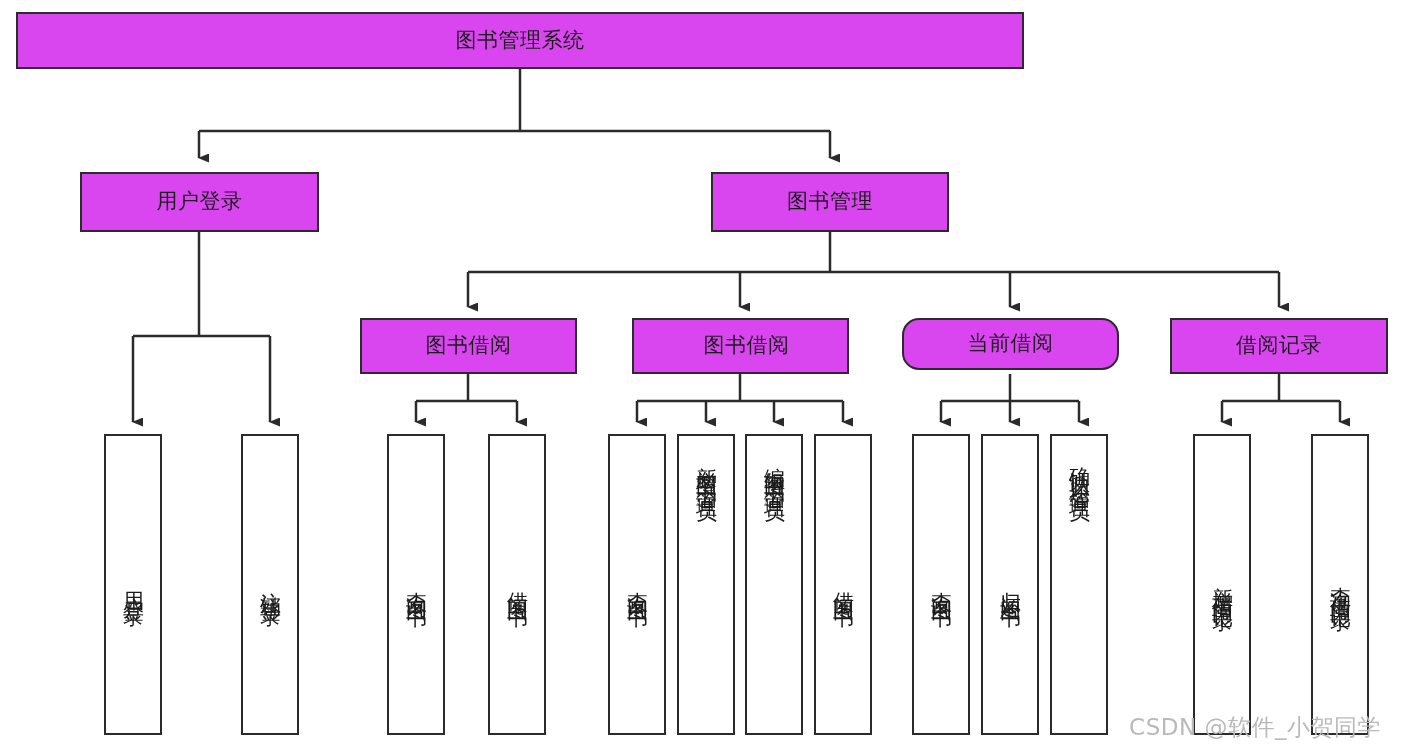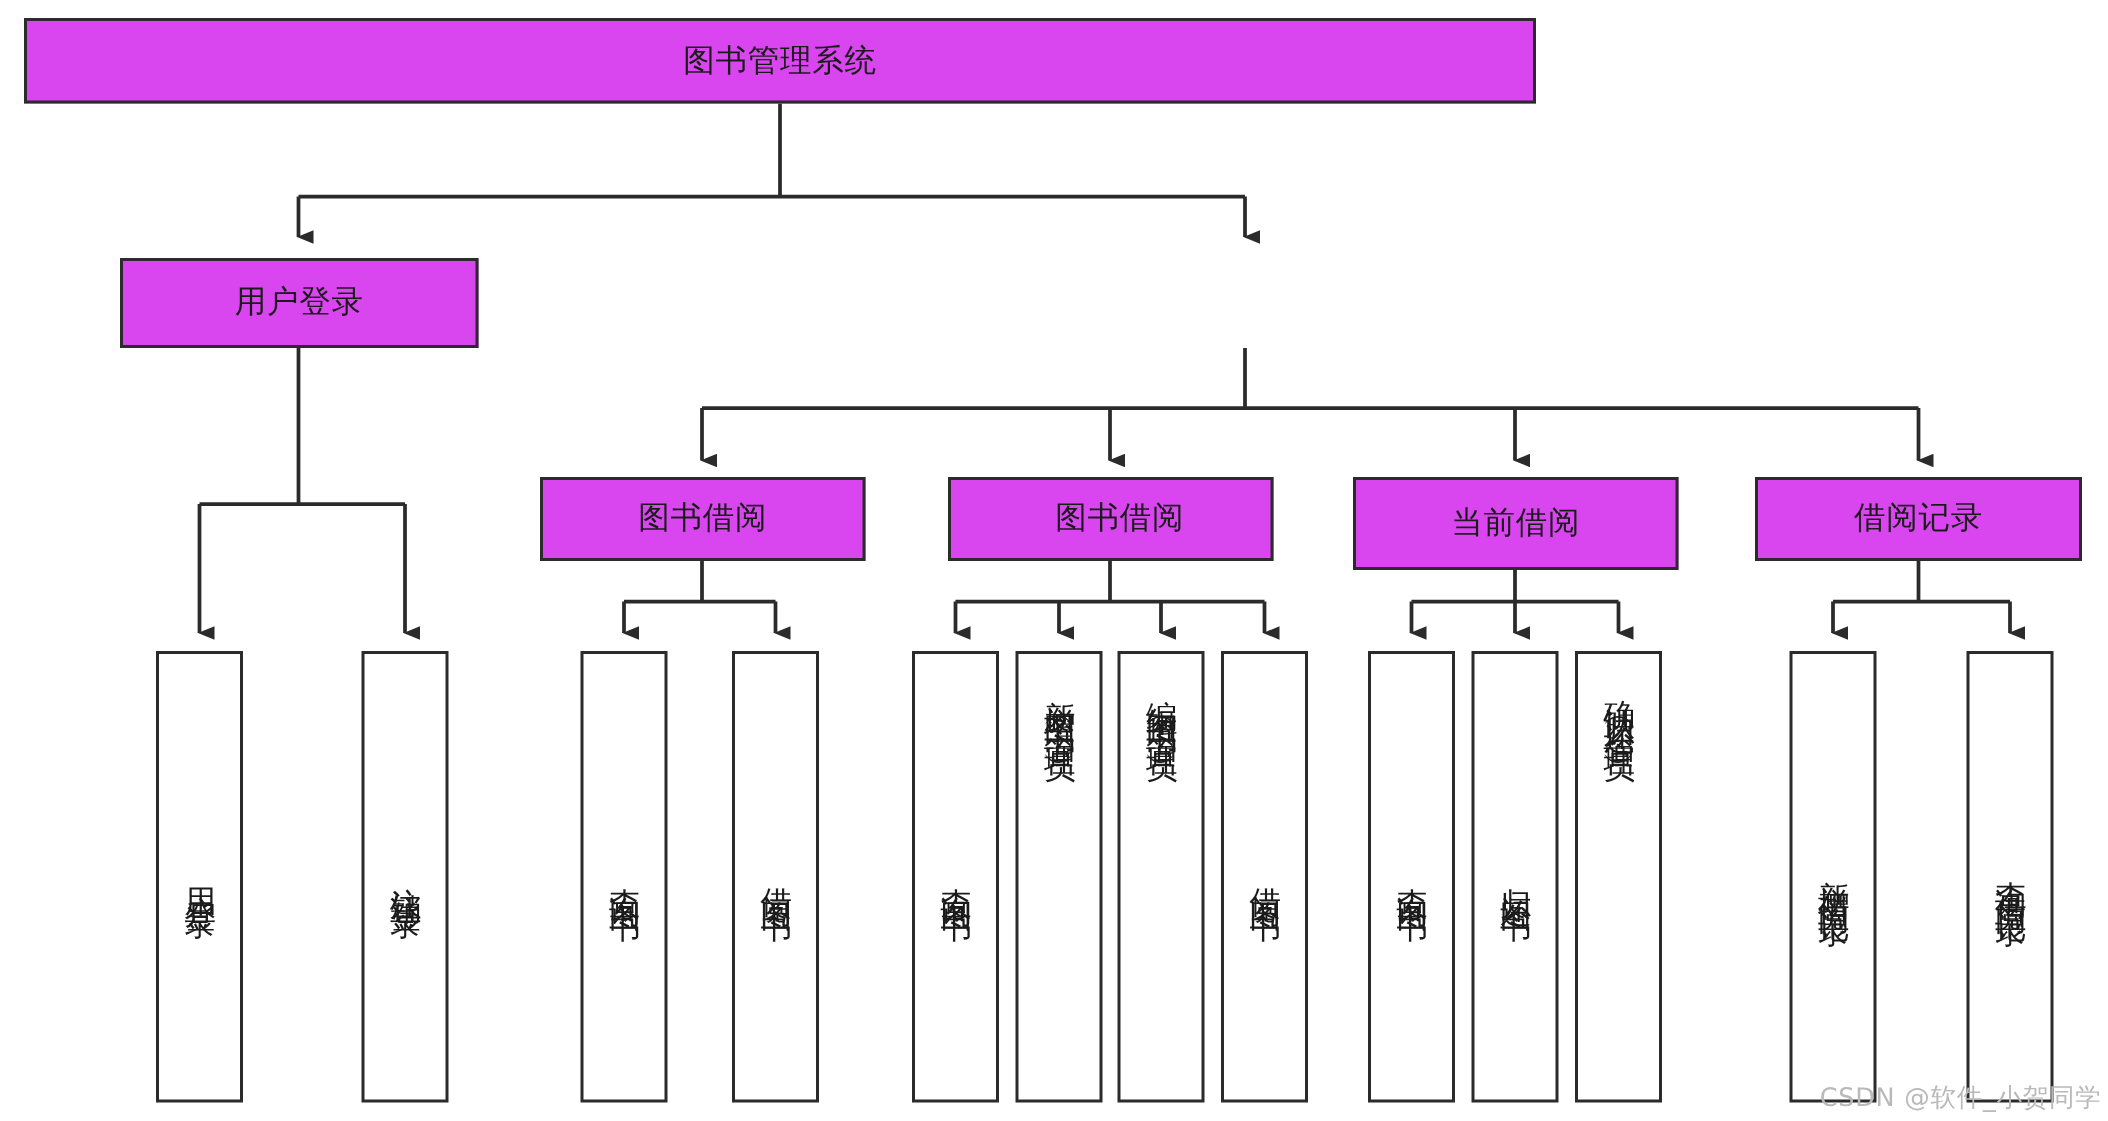--- a/index.html
+++ b/index.html
@@ -63,23 +63,23 @@
   #connector-layer {
     position: absolute;
     left: 0;
     top: 0;
     width: 1405px;
     height: 747px;
     pointer-events: none;
   }
   .watermark {
     position: absolute;
-    right: 4px;
+    right: 24px;
     bottom: 4px;
-    font-size: 17px;
+    font-size: 23px;
     color: #b9b9b9;
     white-space: nowrap;
     letter-spacing: 0.5px;
   }
 </style>
 </head>
 <body>
 
 <div id="diagram-root">
 
@@ -134,30 +134,33 @@
   </svg>
 
   <div class="node-box" style="left:16px; top:12px; width:1008px; height:57px;">
     <span class="node-label-h">图书管理系统</span>
   </div>
 
   <div class="node-box" style="left:80px; top:172px; width:239px; height:60px;">
     <span class="node-label-h">用户登录</span>
   </div>
 
+  <div class="node-box" style="left:711px; top:172px; width:238px; height:60px;">
+    <span class="node-label-h">图书管理</span>
+  </div>
 
   <div class="node-box" style="left:360px; top:318px; width:217px; height:56px;">
     <span class="node-label-h">图书借阅</span>
   </div>
 
   <div class="node-box" style="left:632px; top:318px; width:217px; height:56px;padding-left:12px;">
     <span class="node-label-h">图书借阅</span>
   </div>
 
-  <div class="node-box" style="left:902px; top:318px; width:217px; height:62px;">
+  <div class="node-box" style="left:902px; top:318px; width:217px; height:52px;border-radius:17px;">
     <span class="node-label-h">当前借阅</span>
   </div>
 
   <div class="node-box" style="left:1170px; top:318px; width:218px; height:56px;">
     <span class="node-label-h">借阅记录</span>
   </div>
 
   <div class="leaf-box center-v" style="left:104px; top:434px; width:58px; height:301px;">
     <span class="node-label-v">用户登录</span>
   </div>

